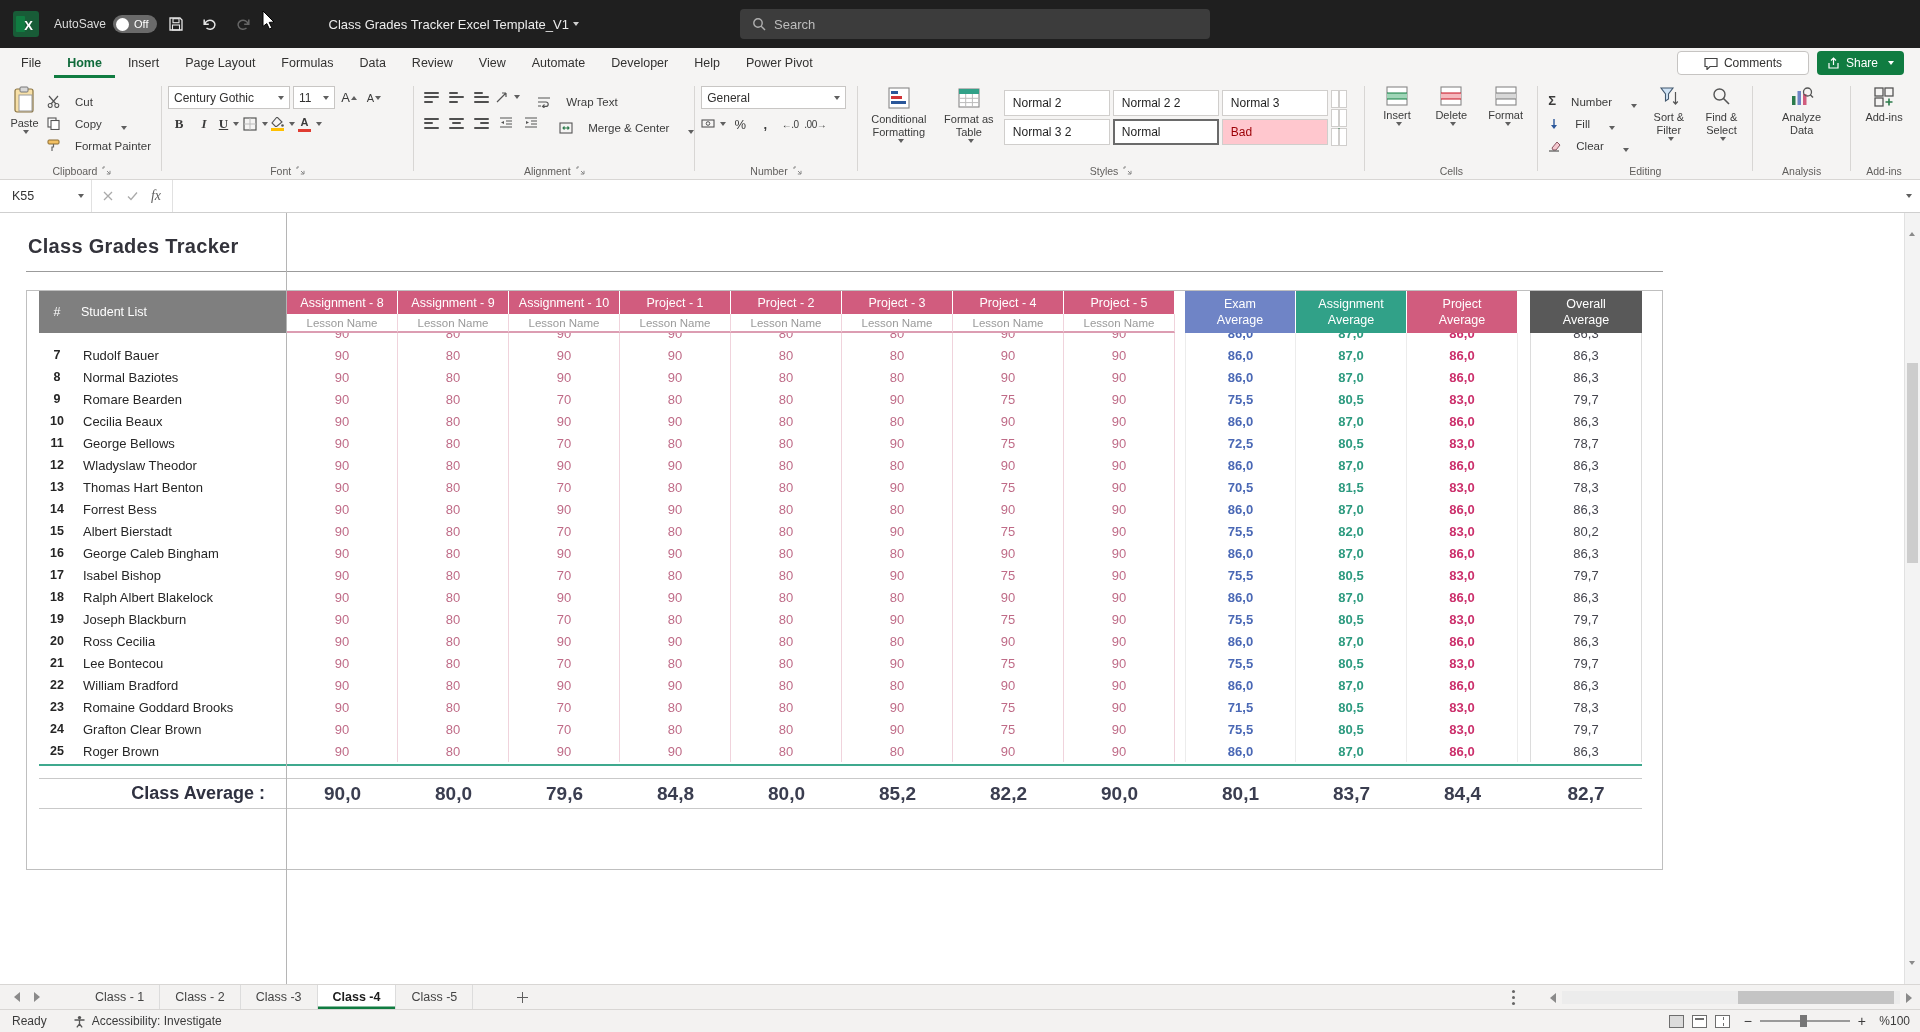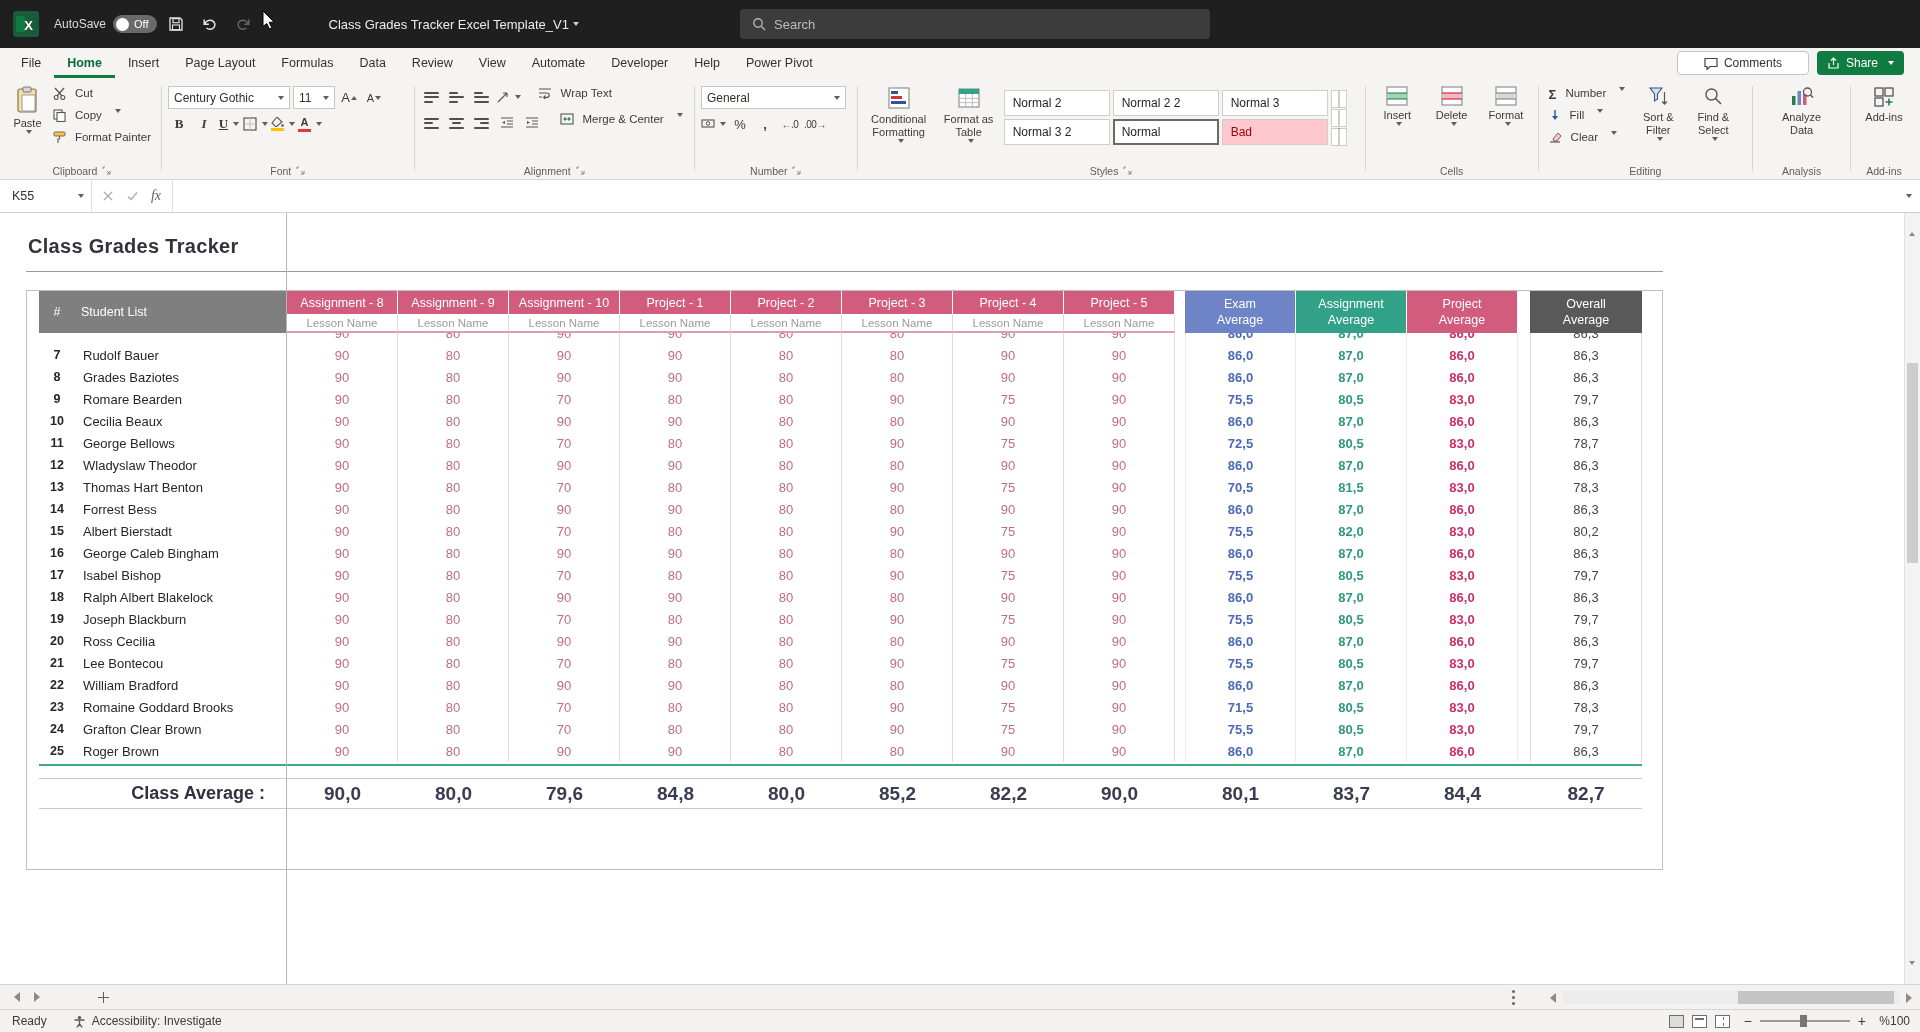--- a/index.html
+++ b/index.html
@@ -37,21 +37,21 @@
 .comments-btn{display:flex;align-items:center;gap:6px;height:24px;padding:0 26px;background:#fff;border:1px solid #c6c4c2;border-radius:4px;font-size:12px;color:#323130;cursor:pointer}
 .share-btn{display:flex;align-items:center;gap:6px;height:24px;padding:0 10px;background:#107C41;border:none;border-radius:4px;font-size:12px;color:#fff;cursor:pointer}
 
 .ribbon{position:absolute;left:0;top:78px;width:1920px;height:102px;background:#f5f4f3;border-bottom:1px solid #d8d6d4;display:flex;align-items:stretch;padding:0 4px}
 .rgroup{display:flex;flex-direction:column;padding:4px 5px 0}
 .rgroup-content{flex:1;display:flex;align-items:flex-start;gap:3px}
 .rgroup-label{height:17px;font-size:10.5px;color:#605e5c;display:flex;align-items:center;justify-content:center;gap:5px}
 .rdivider{width:1px;background:#d8d6d4;margin:8px 1px;align-self:stretch}
 .rbtn-big{width:60px;display:flex;flex-direction:column;align-items:center;gap:3px;padding:4px 1px 2px;font-size:11px;color:#3b3b3b;text-align:center;line-height:1.2;background:none;border:none;cursor:pointer}
 .rbtn-big .lbl{display:flex;flex-direction:column;align-items:center}
-.rbtn-small{display:flex;align-items:flex-start;gap:9px;font-size:11.5px;color:#3b3b3b;height:21px;padding:0 4px;background:none;border:none;cursor:pointer;white-space:nowrap}
+.rbtn-small{display:flex;align-items:flex-end;gap:15px;font-size:11.5px;color:#3b3b3b;height:21px;padding:0 4px;background:none;border:none;cursor:pointer;white-space:nowrap}
 .rrows{display:flex;flex-direction:column;gap:4px;padding-top:4px}
 .rrow{display:flex;align-items:center;gap:3px}
 .combo{height:23px;border:1px solid #c8c6c4;background:#fff;font-size:12px;color:#323130;display:flex;align-items:center;justify-content:space-between;padding:0 5px;cursor:pointer}
 .icobtn{min-width:22px;height:22px;display:flex;align-items:center;justify-content:center;background:none;border:none;cursor:pointer;color:#3b3b3b;font-size:13px;gap:1px}
 .bars{width:15px;display:flex;flex-direction:column;gap:2.5px}
 .bars i{height:2px;background:#4f4f4f;border-radius:1px}
 .a-left i:nth-child(even){width:60%}
 .a-center i:nth-child(even){width:60%;align-self:center}
 .a-right i:nth-child(even){width:60%;align-self:flex-end}
 .bi{font-weight:800;font-family:"Liberation Serif",serif}
@@ -793,21 +793,21 @@
             <div class="cell w-g c-grade">90</div>
             <div class="w-gap1"></div>
             <div class="cell w-a c-exam">86,0</div>
             <div class="cell w-a c-assign">87,0</div>
             <div class="cell w-a c-proj">86,0</div>
             <div class="w-gap2"></div>
             <div class="cell w-o c-overall">86,3</div>
           </div>
           <div class="grid-row data-row">
             <div class="cell w-num c-num">8</div>
-            <div class="cell w-name c-name">Grades Baziotes</div>
+            <div class="cell w-name c-name">Normal Baziotes</div>
             <div class="cell w-g c-grade">90</div>
             <div class="cell w-g c-grade">80</div>
             <div class="cell w-g c-grade">90</div>
             <div class="cell w-g c-grade">90</div>
             <div class="cell w-g c-grade">80</div>
             <div class="cell w-g c-grade">80</div>
             <div class="cell w-g c-grade">90</div>
             <div class="cell w-g c-grade">90</div>
             <div class="w-gap1"></div>
             <div class="cell w-a c-exam">86,0</div>
@@ -1150,20 +1150,27 @@
   <span class="vs-arrow" style="top:4px"><span class="tri-up" style="border-bottom-color:#8a8a8a"></span></span>
   <div class="vs-thumb"></div>
   <span class="vs-arrow" style="bottom:4px"><span class="tri-down" style="border-top-color:#8a8a8a"></span></span>
 </div>
 
 <footer class="tabbar">
   <div class="tab-nav">
     <span class="tnav left"></span>
     <span class="tnav right"></span>
   </div>
+  <div class="stabs" id="sheet-tabs">
+      <div class="stab">Class - 1</div>
+      <div class="stab">Class - 2</div>
+      <div class="stab">Class -3</div>
+      <div class="stab active">Class -4</div>
+      <div class="stab">Class -5</div>
+    </div>
   <div class="addtab">
       <span class="plus"></span>
     </div>
   <div class="tab-opts">
       <span class="vdots"></span>
     </div>
   <div class="hscroll">
     <span class="hs-arrow hs-left"></span>
     <div class="hs-track">
         <div class="hs-thumb"></div>

